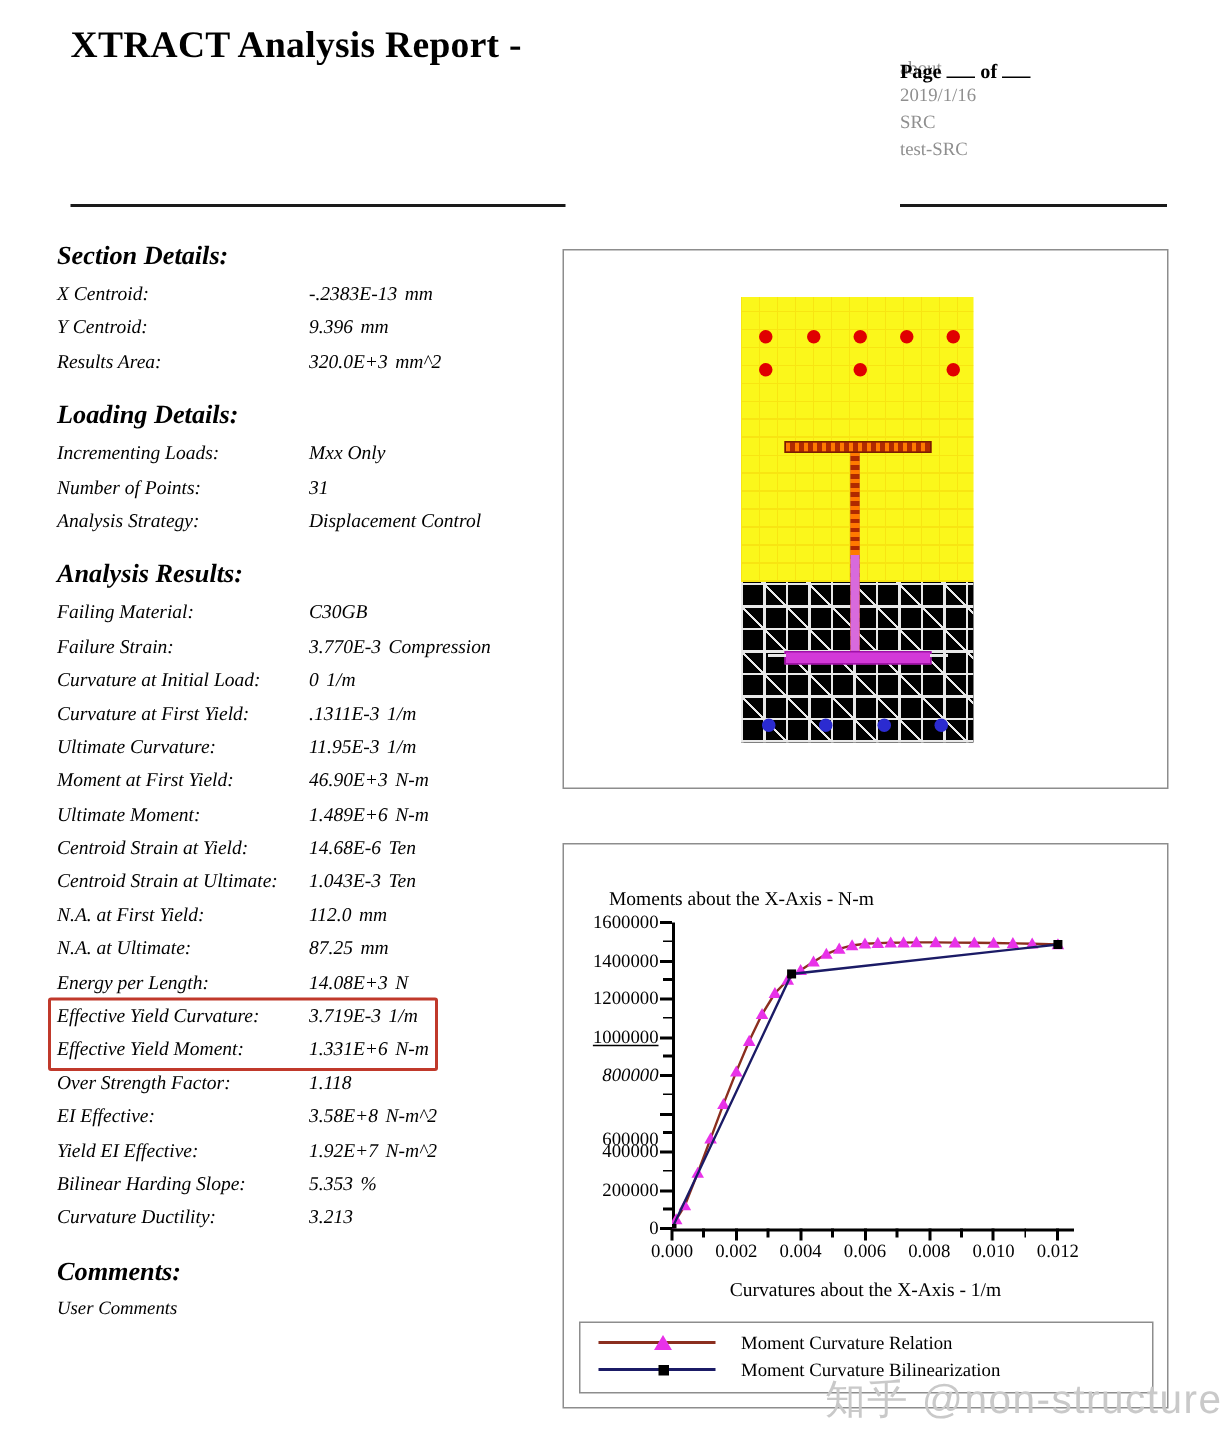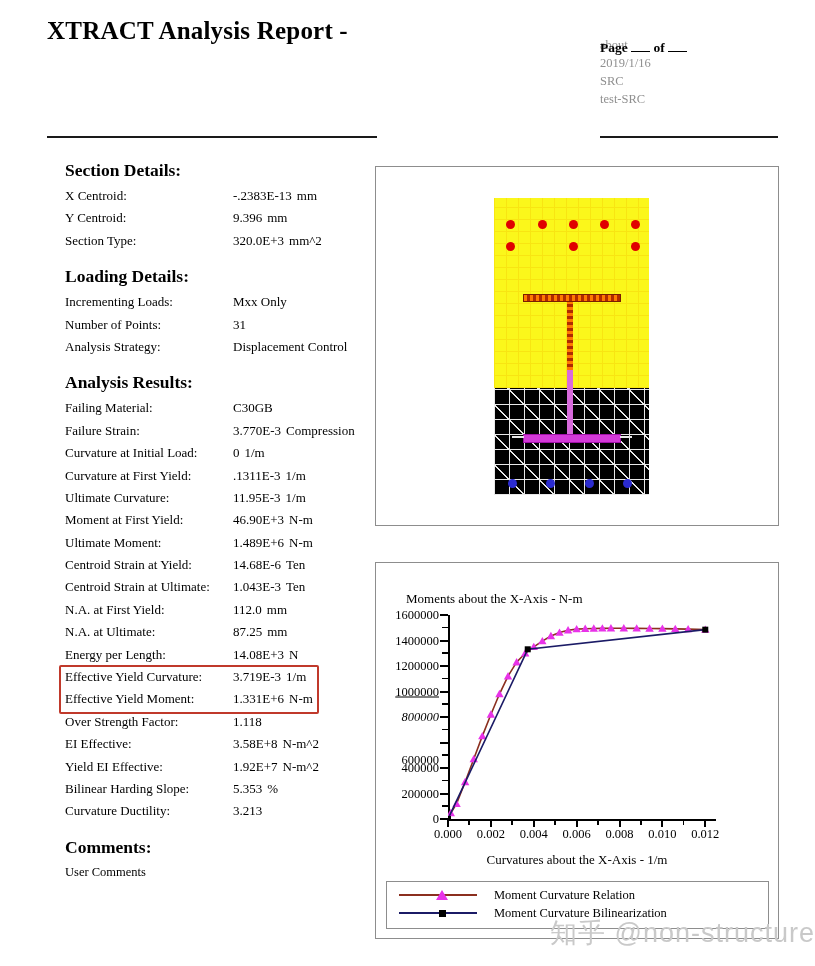--- a/index.html
+++ b/index.html
@@ -25,21 +25,21 @@
   .hdr-row .val{color:#8f8f8f;}
 
   .hdr-right{position:absolute;left:600px;top:36px;}
   .hdr-right .r{height:18px;line-height:18px;font-size:12.5px;color:#8f8f8f;white-space:nowrap;}
   .hdr-right .r.page{color:#000;font-size:13.5px;margin-top:3px;font-weight:bold;}
   .hdr-right .r.page u{text-decoration:none;border-bottom:1px solid #000;display:inline-block;width:19px;}
   .rule-left{position:absolute;left:47px;top:136px;width:330px;height:2px;background:#1a1a1a;}
   .rule-right{position:absolute;left:600px;top:136px;width:178px;height:2px;background:#1a1a1a;}
 
   
-  .lcol{position:absolute;left:65px;top:155px;width:330px;}
+  .lcol{position:absolute;left:38px;top:155px;width:330px;font-style:italic;}
   h2.sect{
     font-size:17.5px;font-weight:bold;margin:0;
     padding:0;line-height:30px;
     font-family:"Liberation Serif", serif;
   }
   .spacer{height:9px;}
   .row{height:22.4px;line-height:22.4px;font-size:13px;white-space:nowrap;position:relative;}
   .row .lbl{display:inline-block;width:168px;}
   .row .val{display:inline-block;}
   .row .val .u{margin-left:5px;}
@@ -134,21 +134,21 @@
   </div>
 
   <div class="rule-left"></div>
   <div class="rule-right"></div>
 
   <div class="lcol">
     <h2 class="sect">Section Details:</h2>
     <div id="section-details-rows">
         <div class="row"><span class="lbl">X Centroid:</span><span class="val">-.2383E-13<span class="u">mm</span></span></div>
         <div class="row"><span class="lbl">Y Centroid:</span><span class="val">9.396<span class="u">mm</span></span></div>
-        <div class="row"><span class="lbl">Section Type:</span><span class="val">320.0E+3<span class="u">mm^2</span></span></div>
+        <div class="row"><span class="lbl">Results Area:</span><span class="val">320.0E+3<span class="u">mm^2</span></span></div>
       </div>
     <div class="spacer"></div>
     <h2 class="sect">Loading Details:</h2>
     <div id="loading-details-rows">
         <div class="row"><span class="lbl">Incrementing Loads:</span><span class="val">Mxx Only</span></div>
         <div class="row"><span class="lbl">Number of Points:</span><span class="val">31</span></div>
         <div class="row"><span class="lbl">Analysis Strategy:</span><span class="val">Displacement Control</span></div>
       </div>
     <div class="spacer"></div>
     <h2 class="sect">Analysis Results:</h2>

